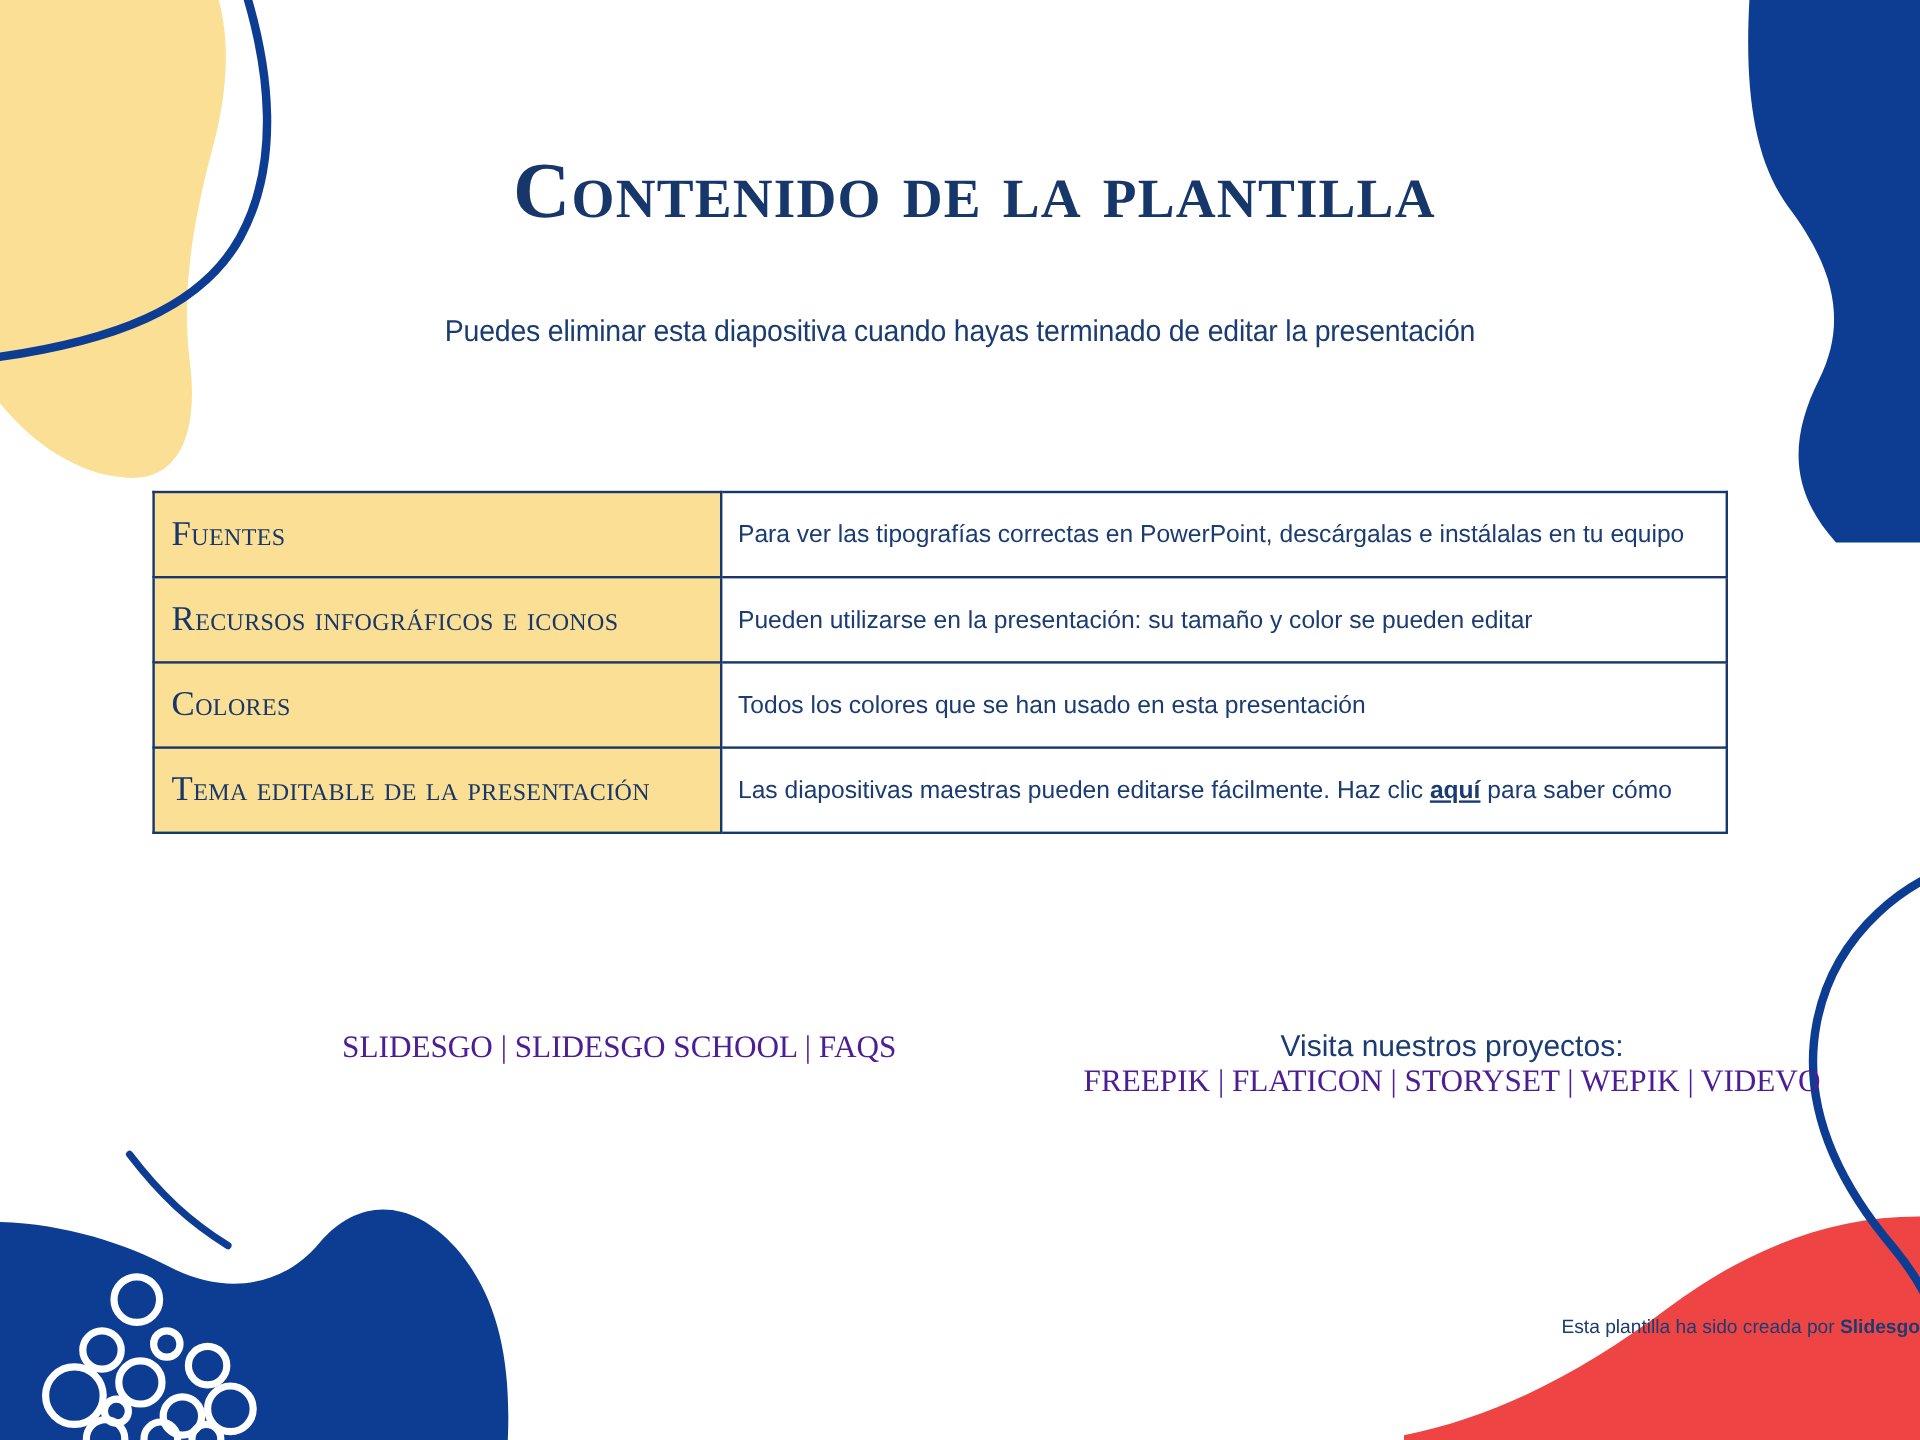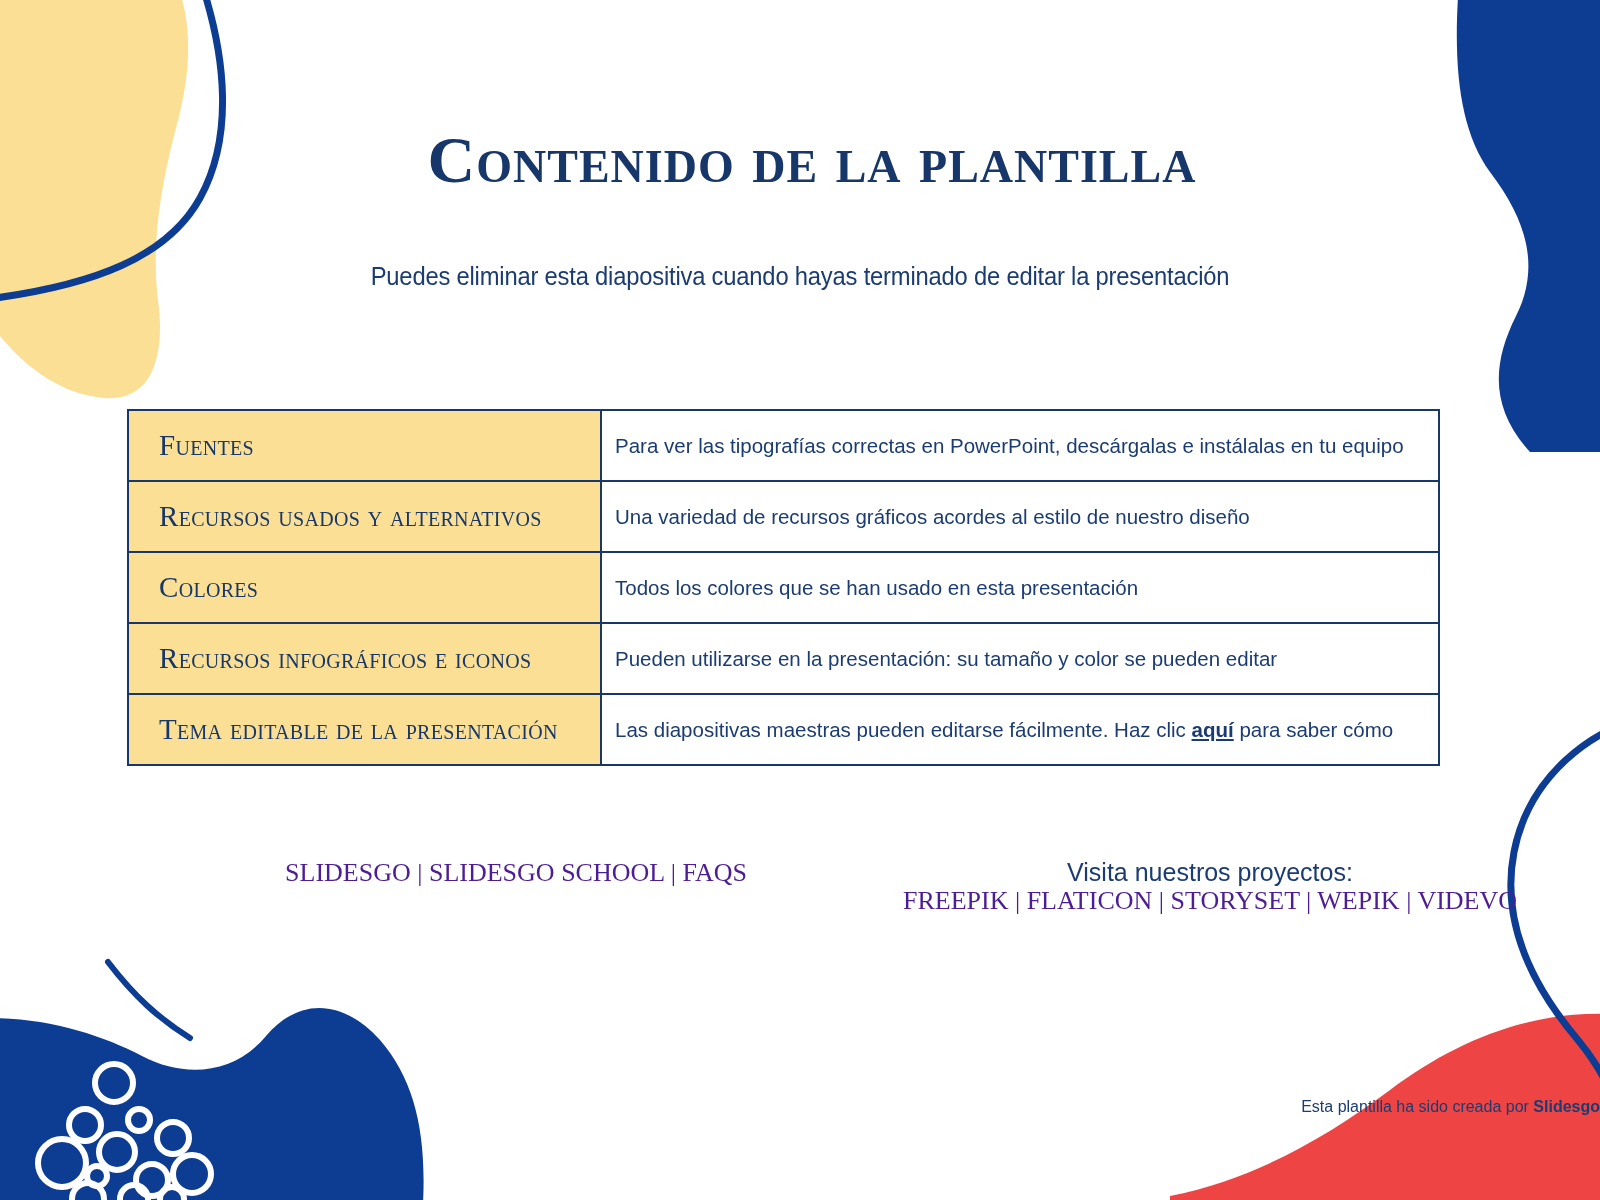--- a/index.html
+++ b/index.html
@@ -63,21 +63,21 @@
     table-layout:fixed;
   }
   .tbl td {
     border:2.5px solid #18376c;
     height:71px;
     vertical-align:middle;
   }
   td.k {
     width:473px;
     background:#fadf94;
-    padding-left:30px;
+    padding-left:14px;
     font-family:"Liberation Serif", "DejaVu Serif", serif;
     font-variant:small-caps;
     font-size:29px;
     letter-spacing:0.3px;
     color:#17376b;
     white-space:nowrap;
   }
   td.v {
     background:#ffffff;
     padding-left:13px;
@@ -174,35 +174,29 @@
 
   <table class="tbl">
     <tbody>
       <tr>
         <td class="k">Fuentes</td>
         <td class="v">
           <span class="lead">Para ver las tipografías correctas en PowerPoint, descárgalas e instálalas en tu equipo</span>
         </td>
       </tr>
       <tr>
-        <td class="k">Recursos usados y alternativos</td>
-        <td class="v">
-          <span class="lead">Una variedad de recursos gráficos acordes al estilo de nuestro diseño</span>
+        <td class="k">Recursos infográficos e iconos</td>
+        <td class="v">
+          <span class="lead">Pueden utilizarse en la presentación: su tamaño y color se pueden editar</span>
         </td>
       </tr>
       <tr>
         <td class="k">Colores</td>
         <td class="v">
           <span class="lead">Todos los colores que se han usado en esta presentación</span>
-        </td>
-      </tr>
-      <tr>
-        <td class="k">Recursos infográficos e iconos</td>
-        <td class="v">
-          <span class="lead">Pueden utilizarse en la presentación: su tamaño y color se pueden editar</span>
         </td>
       </tr>
       <tr>
         <td class="k">Tema editable de la presentación</td>
         <td class="v">
           <span class="lead">Las diapositivas maestras pueden editarse fácilmente. Haz clic </span><span class="linkw">aquí</span><span class="tail"> para saber cómo</span>
         </td>
       </tr>
     </tbody>
   </table>

